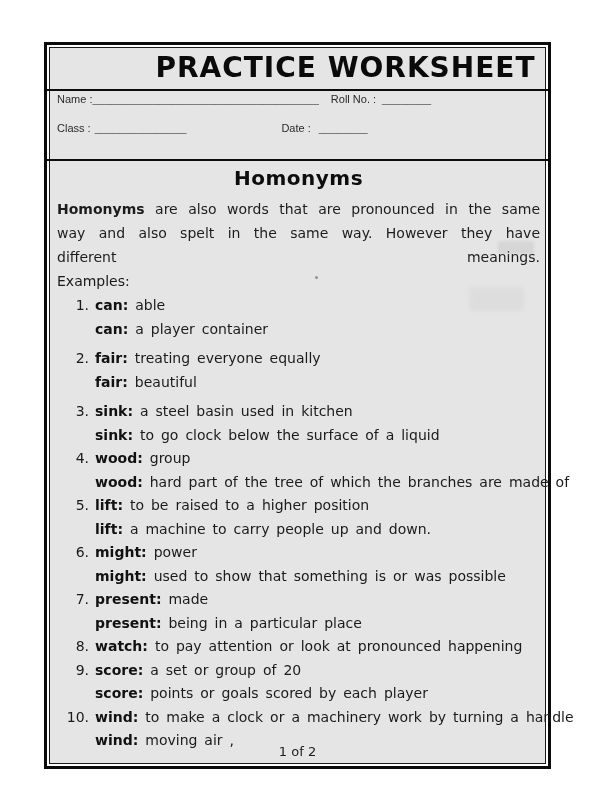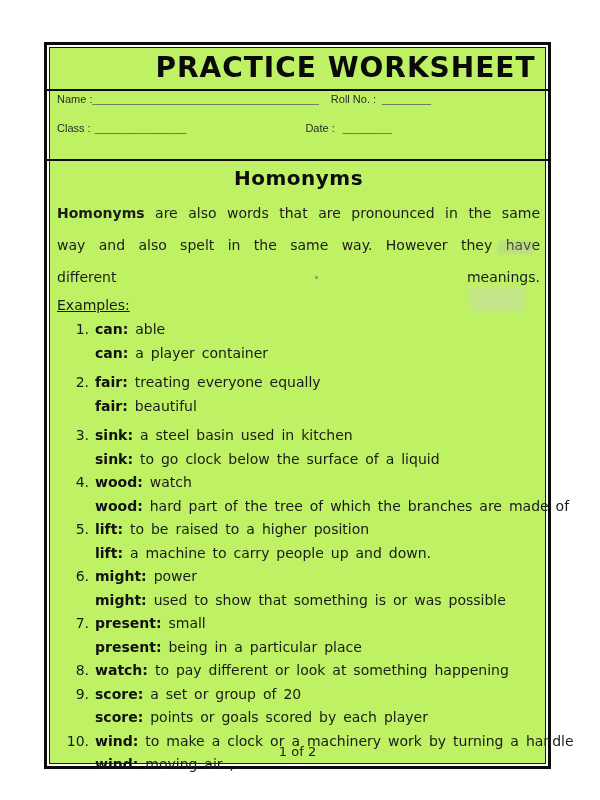--- a/index.html
+++ b/index.html
@@ -2,21 +2,21 @@
 <html><head>
 <meta charset="utf-8">
 <style>
   html,body{margin:0;padding:0;}
   body{
     width:600px;height:800px;position:relative;background:#ffffff;
     font-family:"DejaVu Sans",sans-serif;color:#1a1a1a;overflow:hidden;
   }
   .sheet{
     position:absolute;left:44px;top:42px;width:507px;height:727px;
-    box-sizing:border-box;background:#bef264;
+    box-sizing:border-box;background:#e5e5e5;
     border:3px solid #0b0b0b;
     box-shadow:inset 0 0 0 2px #ffffff, inset 0 0 0 3px #1a1a1a;
   }
   
   .title-bar{
     height:46px;border-bottom:2px solid #0c0c0c;box-sizing:border-box;
     display:flex;align-items:center;justify-content:center;padding-left:96px;
   }
   .title{
     font-size:28px;font-weight:bold;letter-spacing:1px;color:#0a0a0a;
@@ -24,32 +24,32 @@
   }
   
   .info{
     border-bottom:2px solid #0c0c0c;box-sizing:border-box;
     padding:2px 10px 8px 10px;
     font-family:"Liberation Sans",sans-serif;font-size:11px;color:#2a2a2a;
   }
   .info-row{display:flex;align-items:baseline;height:29px;white-space:nowrap;}
   .blank{color:#555;letter-spacing:0;}
   .sp12{margin-left:12px;}
-  .date-group{margin-left:119px;}
+  .date-group{margin-left:95px;}
   
   .content{padding:3px 8px 0 10px;}
   .heading{
     text-align:center;font-size:20px;font-weight:bold;letter-spacing:.5px;
     color:#0d0d0d;margin:3px 0 7px;line-height:23px;
   }
   .intro{
-    font-size:14px;line-height:32px;margin:0 0 4px;color:#1c1c1c;
+    font-size:14px;line-height:24px;margin:0 0 4px;color:#1c1c1c;
     text-align:justify;text-align-last:justify;word-spacing:2.5px;
   }
-  .examples-label{font-size:14px;line-height:16px;margin:0 0 5px;word-spacing:2px;text-decoration:underline;}
+  .examples-label{font-size:14px;line-height:16px;margin:0 0 5px;word-spacing:2px;}
   .list{list-style:none;margin:0;padding:0;font-size:14px;word-spacing:2.5px;}
   .item{display:grid;grid-template-columns:32px 1fr;column-gap:6px;margin-bottom:0;}
   .item:nth-child(1),.item:nth-child(2){margin-bottom:6px;}
   .item .num{text-align:right;line-height:23.5px;}
   .line{display:block;line-height:23.5px;white-space:nowrap;}
   .word{font-weight:bold;color:#111;text-align:right;}
   
   .footer{
     position:absolute;left:0;right:0;bottom:7px;text-align:center;
     font-size:13px;color:#1c1c1c;
@@ -112,21 +112,21 @@
     <span class="num">3.</span>
     <span class="lines">
       <span class="line"><b class="word word-a">sink:</b> <span class="def def-a">a steel basin used in kitchen</span></span>
       <span class="line"><b class="word word-b">sink:</b> <span class="def def-b">to go clock below the surface of a liquid</span></span>
     </span>
   </li>
 
   <li class="item">
     <span class="num">4.</span>
     <span class="lines">
-      <span class="line"><b class="word word-a">wood:</b> <span class="def def-a">watch</span></span>
+      <span class="line"><b class="word word-a">wood:</b> <span class="def def-a">group</span></span>
       <span class="line"><b class="word word-b">wood:</b> <span class="def def-b">hard part of the tree of which the branches are made of</span></span>
     </span>
   </li>
 
   <li class="item">
     <span class="num">5.</span>
     <span class="lines">
       <span class="line"><b class="word word-a">lift:</b> <span class="def def-a">to be raised to a higher position</span></span>
       <span class="line"><b class="word word-b">lift:</b> <span class="def def-b">a machine to carry people up and down.</span></span>
     </span>
@@ -136,29 +136,29 @@
     <span class="num">6.</span>
     <span class="lines">
       <span class="line"><b class="word word-a">might:</b> <span class="def def-a">power</span></span>
       <span class="line"><b class="word word-b">might:</b> <span class="def def-b">used to show that something is or was possible</span></span>
     </span>
   </li>
 
   <li class="item">
     <span class="num">7.</span>
     <span class="lines">
-      <span class="line"><b class="word word-a">present:</b> <span class="def def-a">small</span></span>
+      <span class="line"><b class="word word-a">present:</b> <span class="def def-a">made</span></span>
       <span class="line"><b class="word word-b">present:</b> <span class="def def-b">being in a particular place</span></span>
     </span>
   </li>
 
   <li class="item">
     <span class="num">8.</span>
     <span class="lines">
-      <span class="line"><b class="word word-a">watch:</b> <span class="def def-a">to pay different or look at something happening</span></span>
+      <span class="line"><b class="word word-a">watch:</b> <span class="def def-a">to pay attention or look at pronounced happening</span></span>
     </span>
   </li>
 
   <li class="item">
     <span class="num">9.</span>
     <span class="lines">
       <span class="line"><b class="word word-a">score:</b> <span class="def def-a">a set or group of 20</span></span>
       <span class="line"><b class="word word-b">score:</b> <span class="def def-b">points or goals scored by each player</span></span>
     </span>
   </li>

